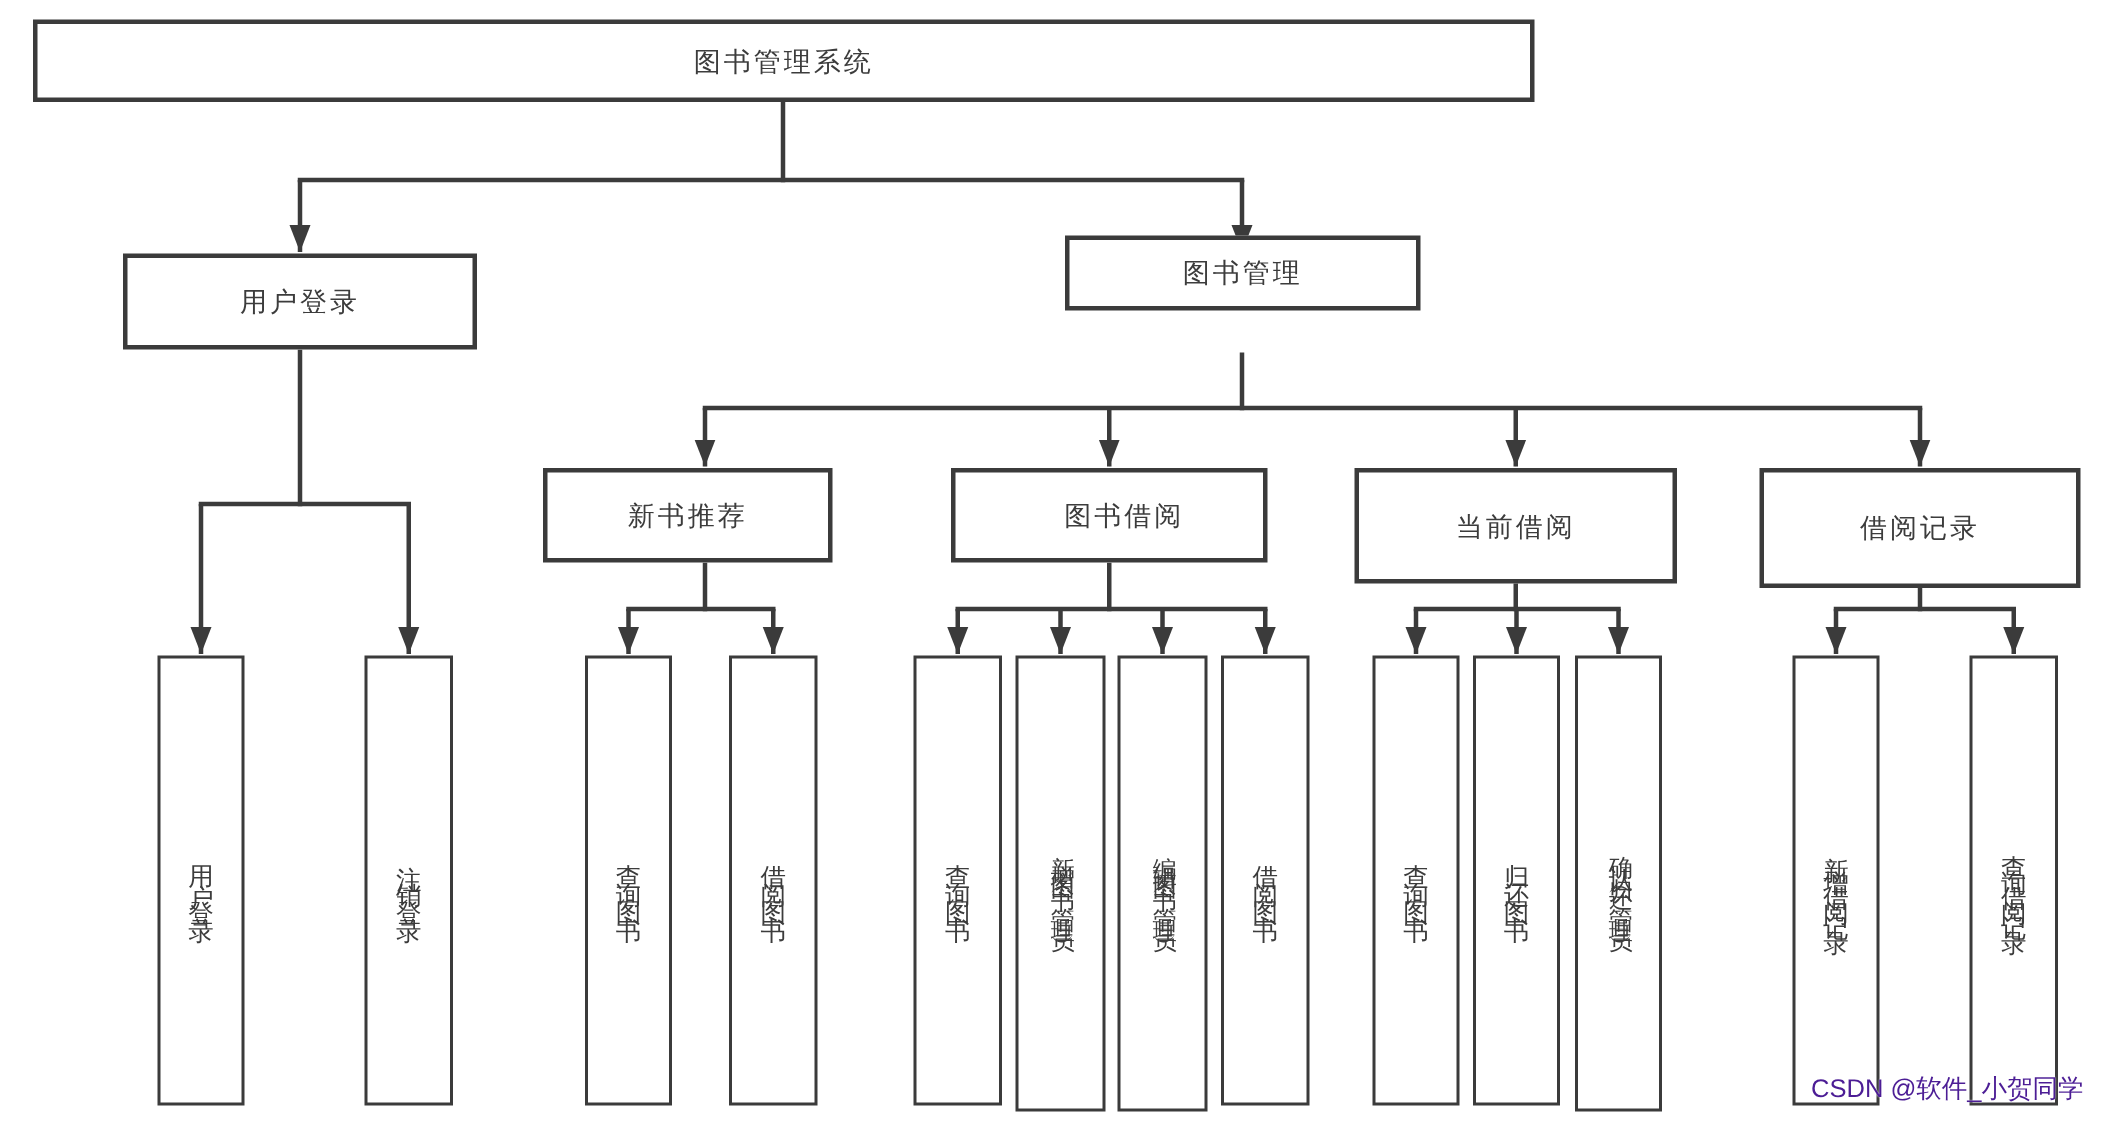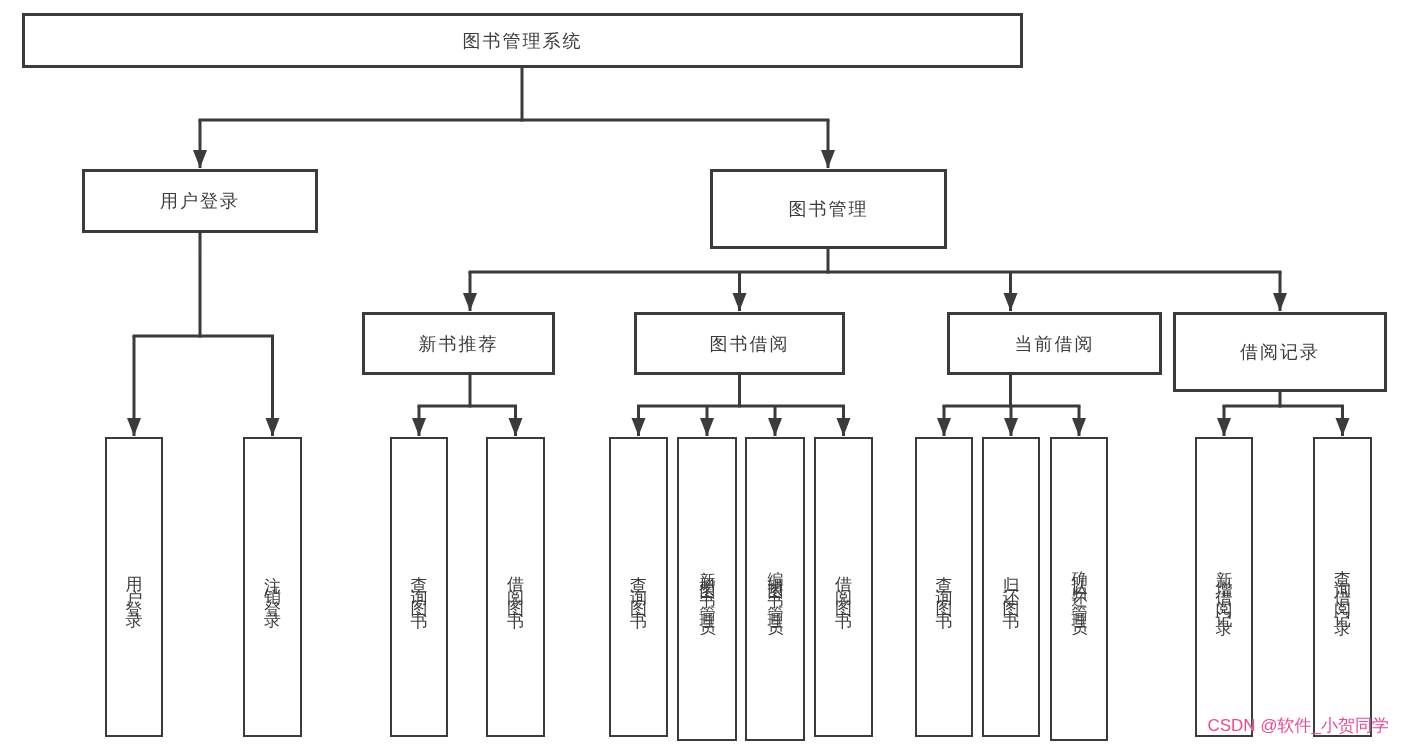--- a/index.html
+++ b/index.html
@@ -39,21 +39,21 @@
     white-space:nowrap;
   }
   .vlabel.long{
     font-size:16px;
     letter-spacing:7px;
   }
   .watermark{
     position:absolute;
     right:16px;top:714px;
     font-size:17px;
-    color:#ec4899;
+    color:#4c1d95;
     text-shadow:0 0 1px #ffffff;
     white-space:nowrap;
   }
 </style>
 </head>
 <body>
 
 <div class="canvas">
 
   <svg class="wires" viewBox="0 0 1405 747" xmlns="http://www.w3.org/2000/svg">
@@ -106,31 +106,31 @@
     </g>
   </svg>
 
   <div class="node" style="left:22px;top:13px;width:1001px;height:55px;">
     <span class="hlabel">图书管理系统</span>
   </div>
 
   <div class="node" style="left:82px;top:169px;width:236px;height:64px;">
     <span class="hlabel">用户登录</span>
   </div>
-  <div class="node" style="left:710px;top:169px;width:237px;height:80px;">
+  <div class="node" style="left:710px;top:157px;width:237px;height:50px;">
     <span class="hlabel">图书管理</span>
   </div>
 
   <div class="node" style="left:362px;top:312px;width:193px;height:63px;">
     <span class="hlabel">新书推荐</span>
   </div>
   <div class="node" style="left:634px;top:312px;width:211px;height:63px;padding-left:20px;">
     <span class="hlabel">图书借阅</span>
   </div>
-  <div class="node" style="left:903px;top:312px;width:215px;height:63px;margin-left:44px;">
+  <div class="node" style="left:903px;top:312px;width:215px;height:77px;">
     <span class="hlabel">当前借阅</span>
   </div>
   <div class="node" style="left:1173px;top:312px;width:214px;height:80px;">
     <span class="hlabel">借阅记录</span>
   </div>
 
   <div class="node leaf" style="left:105px;">
     <span class="vlabel">用户登录</span>
   </div>
   <div class="node leaf" style="left:243px;width:59px;">

